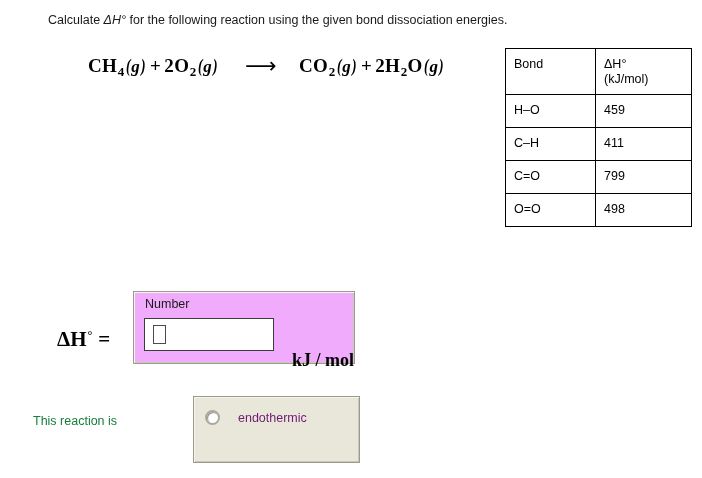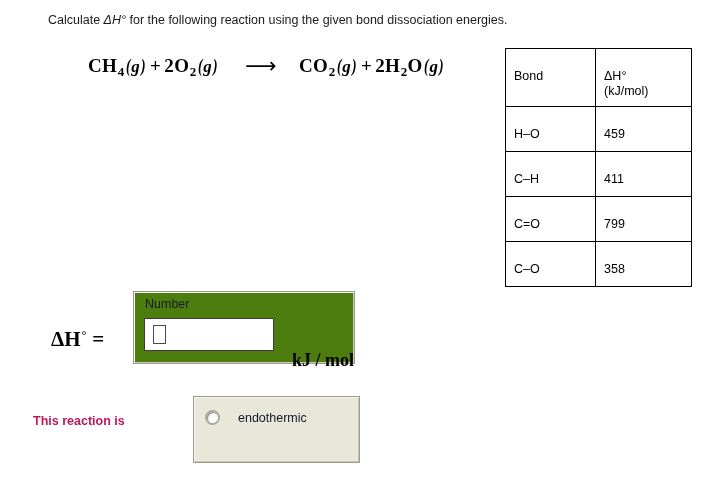--- a/index.html
+++ b/index.html
@@ -68,54 +68,54 @@
   .bond-table {
     position: absolute;
     left: 505px;
     top: 48px;
     border-collapse: collapse;
     font-size: 12.5px;
     background: #ffffff;
   }
   .bond-table td, .bond-table th {
     border: 1px solid #000000;
-    padding: 20px 7px 3px 8px;
+    padding: 8px 7px 3px 8px;
     text-align: left;
     font-weight: normal;
     vertical-align: top;
     line-height: 1.18;
   }
   .bond-table .col-bond { width: 74px; height: 21px; }
   .bond-table .col-val  { width: 80px; }
   .bond-table thead td { height: 34px; }
 
   
   .answer-label {
     position: absolute;
-    left: 51px;
+    left: 57px;
     top: 327px;
     font-family: "Liberation Serif", serif;
     font-weight: bold;
     font-size: 21px;
     white-space: nowrap;
   }
   .answer-label .deg {
     font-size: 12px;
     vertical-align: 0.62em;
     padding: 0 2px 0 1px;
   }
   .answer-label .eq { margin-left: 4px; font-weight: bold; }
 
   .answer-panel {
     position: absolute;
     left: 133px;
     top: 291px;
     width: 222px;
     height: 73px;
-    background: #4d7c0f;
+    background: #f0abfc;
     border: 1px solid #9b9a8d;
     box-shadow: inset 1px 1px 0 #f6f5ec, inset -1px -1px 0 #c9c8ba;
     box-sizing: border-box;
   }
   .number-label {
     position: absolute;
     left: 11px;
     top: 5px;
     font-size: 12.5px;
     color: #1a1a1a;
@@ -151,23 +151,22 @@
     white-space: nowrap;
     margin-top: 28px;
   }
 
   
   .reaction-label {
     position: absolute;
     left: 33px;
     top: 414px;
     font-size: 12.5px;
-    color: #be185d;
-    white-space: nowrap;
-    font-weight: bold;
+    color: #15803d;
+    white-space: nowrap;
   }
   .radio-panel {
     position: absolute;
     left: 193px;
     top: 396px;
     width: 167px;
     height: 67px;
     background: #e9e7d9;
     border: 1px solid #9b9a8d;
     box-shadow: inset 1px 1px 0 #f6f5ec, inset -1px -1px 0 #c9c8ba;
@@ -186,21 +185,21 @@
     border-radius: 50%;
     background: #ffffff;
     border: 2px solid #aaa99c;
     box-shadow: inset 1px 1px 1px #8d8c80;
     box-sizing: border-box;
     flex: 0 0 auto;
   }
   .radio-text {
     margin-left: 18px;
     font-size: 12.5px;
-    color: #0f172a;
+    color: #701a75;
     white-space: nowrap;
   }
 </style>
 </head>
 <body>
 
 <div class="prompt"><span>Calculate </span><span class="dh">ΔH°</span><span> for the following reaction using the given bond dissociation energies.</span></div>
 
 <div class="equation"><span><span>CH</span><span class="sub">4</span><span class="paren">(</span><span class="state">g</span><span class="paren">)</span></span><span class="plus">+</span><span><span>2</span><span>O</span><span class="sub">2</span><span class="paren">(</span><span class="state">g</span><span class="paren">)</span></span><span class="arrow">⟶</span><span><span>CO</span><span class="sub">2</span><span class="paren">(</span><span class="state">g</span><span class="paren">)</span></span><span class="plus">+</span><span><span>2</span><span>H</span><span class="sub">2</span><span>O</span><span class="paren">(</span><span class="state">g</span><span class="paren">)</span></span></div>
 
@@ -218,22 +217,22 @@
     </tr>
     <tr>
       <td class="col-bond">C–H</td>
       <td class="col-val">411</td>
     </tr>
     <tr>
       <td class="col-bond">C=O</td>
       <td class="col-val">799</td>
     </tr>
     <tr>
-      <td class="col-bond">C–O</td>
-      <td class="col-val">358</td>
+      <td class="col-bond">O=O</td>
+      <td class="col-val">498</td>
     </tr>
   </tbody>
 </table>
 
 <div class="answer-label"><span>ΔH</span><span class="deg">°</span><span class="eq">=</span></div>
 
 <div class="answer-panel">
   <div class="number-label">Number</div>
   <div class="number-input">
     <div class="tofu"></div>

